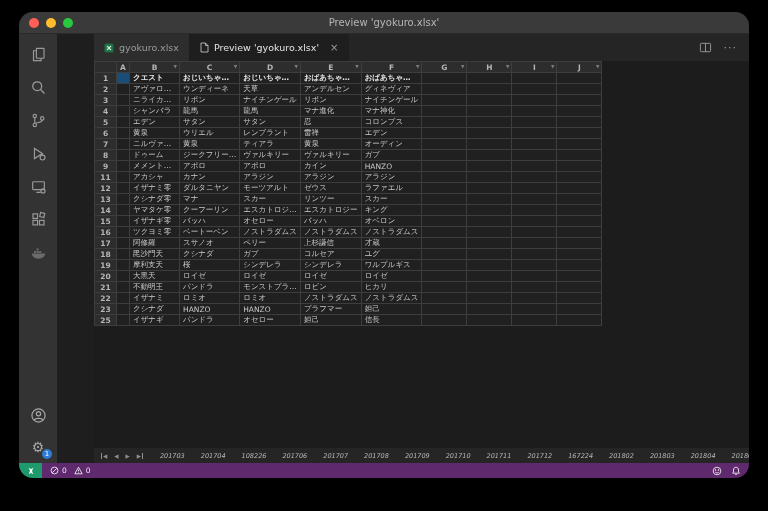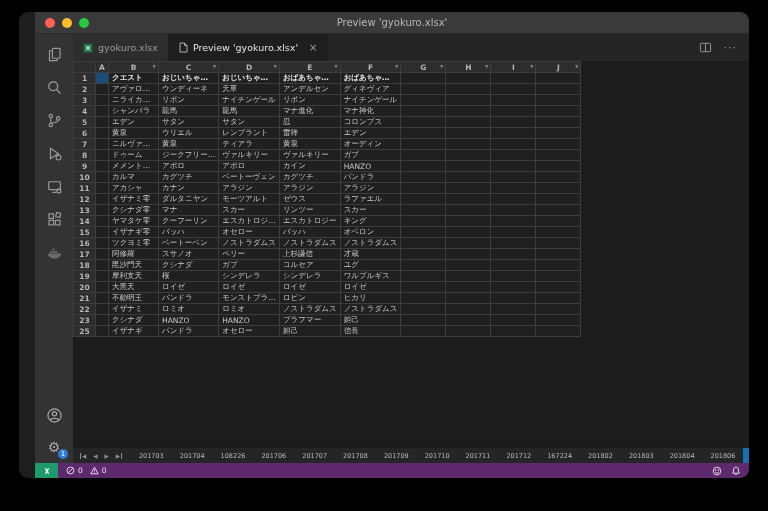--- a/index.html
+++ b/index.html
@@ -1,20 +1,20 @@
 <!DOCTYPE html>
 <html style="--status-purple: #5f2a6d; --remote-green: #1f9a6d; --sheet-blue: #1a6fae; --sel-blue: #1a4d78;"><head>
 <meta charset="utf-8">
 <style>
   * { box-sizing: border-box; }
   html,body { margin:0; padding:0; width:768px; height:511px; background:#000; overflow:hidden;
     font-family:"DejaVu Sans","Liberation Sans",sans-serif; }
   .window { position:absolute; left:19px; top:12px; width:730px; height:466px; background:#1e1e1e;
-    border-radius:9px; overflow:hidden; display:flex; flex-direction:column;
-    box-shadow:0 14px 40px rgba(0,0,0,.7);padding-left:16px; }
+    border-radius:14px; overflow:hidden; display:flex; flex-direction:column;
+    box-shadow:0 14px 40px rgba(0,0,0,.7); }
 
   
   .titlebar { height:22px; background:#3a3a3b; border-bottom:1px solid #2a2a2a; position:relative;
     display:flex; align-items:center; flex:0 0 auto; }
   .lights { display:flex; gap:7px; margin-left:10px; z-index:2; }
   .light { width:10px; height:10px; border-radius:50%; }
   .light.r { background:#ff5f57; } .light.y { background:#febc2e; } .light.g { background:#28c840; }
   .wtitle { position:absolute; left:0; right:0; text-align:center; font-size:10px; color:#b6b6b6; }
 
   .mainrow { flex:1; display:flex; min-height:0; }
@@ -23,21 +23,21 @@
   .activitybar { width:38px; background:#333334; display:flex; flex-direction:column; align-items:center;
     padding-top:4px; flex:0 0 auto; }
   .ab-icon { width:38px; height:33px; display:flex; align-items:center; justify-content:center; color:#9a9a9a; }
   .ab-spacer { margin-top:auto; }
   .ab-bottom { width:38px; height:32px; display:flex; align-items:center; justify-content:center;
     color:#a8a8a8; position:relative; }
   .gear-glyph { font-size:14px; line-height:1; }
   .badge { position:absolute; right:5px; bottom:4px; background:#2f7cd6; color:#fff; font-size:7px;
     width:10px; height:10px; border-radius:50%; display:flex; align-items:center; justify-content:center; }
 
-  .content { flex:1; display:flex; flex-direction:column; min-width:0; background:#000000; }
+  .content { flex:1; display:flex; flex-direction:column; min-width:0; background:#000000;margin-left:37px; }
 
   
   .tabbar { height:27px; background:#252526; display:flex; align-items:stretch; flex:0 0 auto; }
   .etab { display:flex; align-items:center; gap:5px; padding:0 10px; font-size:9.5px; color:#9b9b9b;
     background:#2d2d2d; border-right:1px solid #1e1e1e; white-space:nowrap; }
   .etab.active { background:#1e1e1e; color:#e4e4e4; }
   .etab .close { margin-left:6px; font-size:10px; color:#9b9b9b; }
   .tab-actions { margin-left:auto; display:flex; align-items:center; gap:12px; padding-right:12px; color:#9a9a9a; }
   .more-dots { font-size:11px; letter-spacing:1px; }
 
@@ -48,21 +48,21 @@
     white-space:nowrap; font-weight:normal; }
   .grid th { background:#2d2d2e; color:#b5b5b5; font-size:7.5px; font-weight:bold; text-align:center;
     position:relative; padding:0 1px; }
   .grid td { background:#202021; color:#c9c9c9; font-size:7.5px; text-align:left; }
   .grid td.hb { font-weight:bold; color:#e8e8e8; }
   .grid td.sel { background:var(--sel-blue,#1a4d78); }
   .flt { position:absolute; right:2px; top:2px; font-size:4.5px; color:#7d7d7d; }
 
   
   .sheetbar { height:16px; background:#252526; border-top:1px solid #1a1a1a; display:flex;
-    align-items:stretch; flex:0 0 auto; color:#b0b0b0; }
+    align-items:stretch; flex:0 0 auto; color:#b0b0b0;font-style:italic; }
   .sheet-nav { display:flex; align-items:center; gap:7px; padding:0 9px 0 7px; font-size:5.5px; color:#8f8f8f; }
   .sheet-nav .bar-l { border-left:1px solid #8f8f8f; padding-left:1px; }
   .sheet-nav .bar-r { border-right:1px solid #8f8f8f; padding-right:1px; }
   .sheet-tabs { display:flex; align-items:stretch; }
   .sheet-tab { display:flex; align-items:center; padding:0 8px; font-size:6.5px; color:#b9b9b9; }
   .sheet-tab.active { background:var(--sheet-blue,#1a6fae); color:#fff; font-weight:bold; }
 
   
   .statusbar { height:15px; display:flex; align-items:stretch; flex:0 0 auto; font-size:8px; }
   .remote { width:23px; background:var(--remote-green,#1f9a6d); display:flex; align-items:center;
@@ -315,33 +315,20 @@
                 <td></td>
               </tr>
               <tr>
                 <th>9</th>
                 <td class=""></td>
                 <td class="">メメント…</td>
                 <td class="">アポロ</td>
                 <td class="">アポロ</td>
                 <td class="">カイン</td>
                 <td class="">HANZO</td>
-                <td></td>
-                <td></td>
-                <td></td>
-                <td></td>
-              </tr>
-              <tr>
-                <th>10</th>
-                <td class=""></td>
-                <td class="">カルマ</td>
-                <td class="">カグツチ</td>
-                <td class="">ベートーヴェン</td>
-                <td class="">カグツチ</td>
-                <td class="">パンドラ</td>
                 <td></td>
                 <td></td>
                 <td></td>
                 <td></td>
               </tr>
               <tr>
                 <th>11</th>
                 <td class=""></td>
                 <td class="">アカシャ</td>
                 <td class="">カナン</td>

